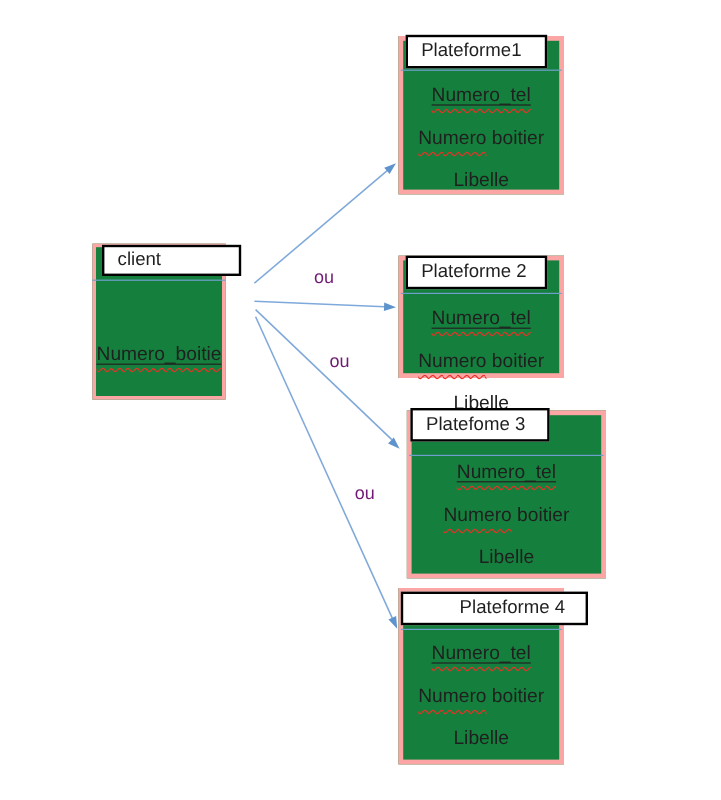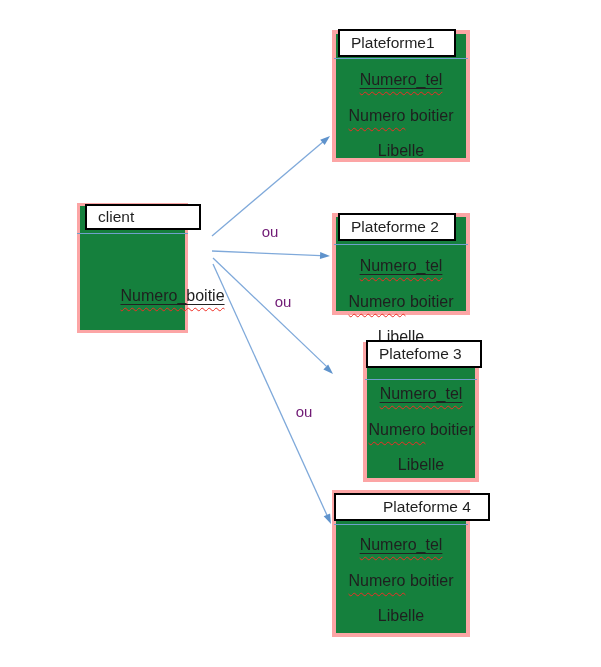--- a/index.html
+++ b/index.html
@@ -80,34 +80,34 @@
   .p1 { left: 332px; top: 30px;  width: 138px; height: 132px; }
   .p1 .etitle   { left: 2px;  top: -5px; width: 103px; }
   .p1 .edivider { top: 24px; }
   .p1 .r1 { top: 35px; }  .p1 .r2 { top: 71px; }  .p1 .r3 { top: 106px; }
 
   .p2 { left: 332px; top: 185px; width: 138px; height: 102px; margin-top: 28px; }
   .p2 .etitle   { left: 2px;  top: -4px; width: 103px; }
   .p2 .edivider { top: 27px; }
   .p2 .r1 { top: 38px; }  .p2 .r2 { top: 74px; }  .p2 .r3 { top: 109px; }
 
-  .p3 { left: 339px; top: 342px; width: 116px; height: 140px; margin-left: 24px; }
+  .p3 { left: 339px; top: 342px; width: 166px; height: 140px; }
   .p3 .etitle   { left: -1px; top: -6px; width: 101px; }
   .p3 .edivider { top: 33px; }
   .p3 .r1 { top: 37px; }  .p3 .r2 { top: 73px; }  .p3 .r3 { top: 108px; }
 
   .p4 { left: 332px; top: 490px; width: 138px; height: 147px; }
   .p4 .etitle   { left: -2px; top: -1px; width: 105px; padding-left: 47px; }
   .p4 .edivider { top: 30px; }
   .p4 .r1 { top: 40px; }  .p4 .r2 { top: 76px; }  .p4 .r3 { top: 111px; }
 
   .client { left: 77px; top: 203px; width: 111px; height: 130px; }
   .client .etitle   { left: 5px; top: -2px; width: 101px; height: 22px; line-height: 22px; }
   .client .edivider { top: 27px; }
-  .client .r1 { top: 43px; }  .client .r2 { top: 79px; margin-left: 40px; }
+  .client .r1 { top: 43px; }  .client .r2 { top: 79px; }
 
   .ou1 { left: 270px; top: 231px; }
   .ou2 { left: 283px; top: 301px; }
   .ou3 { left: 304px; top: 411px; }
 </style>
 </head>
 <body>
 
 <div class="canvas">
 

